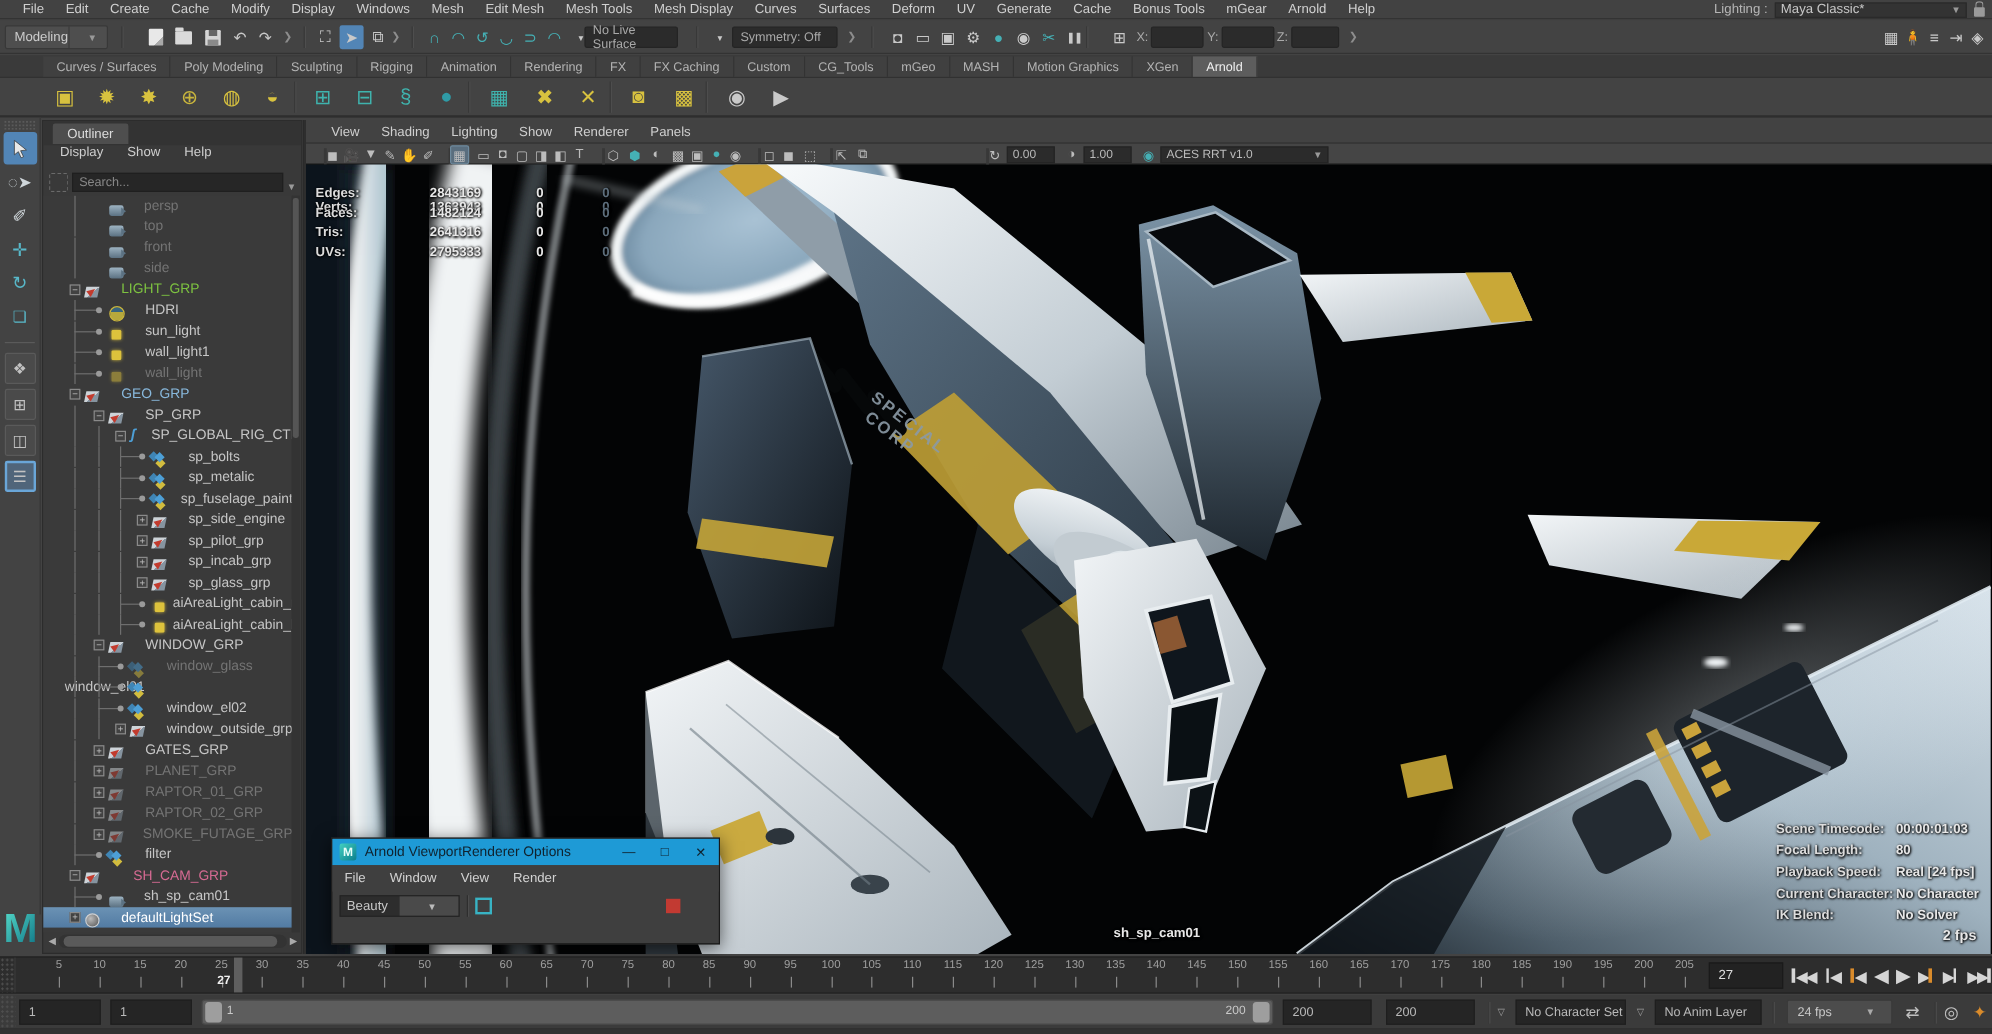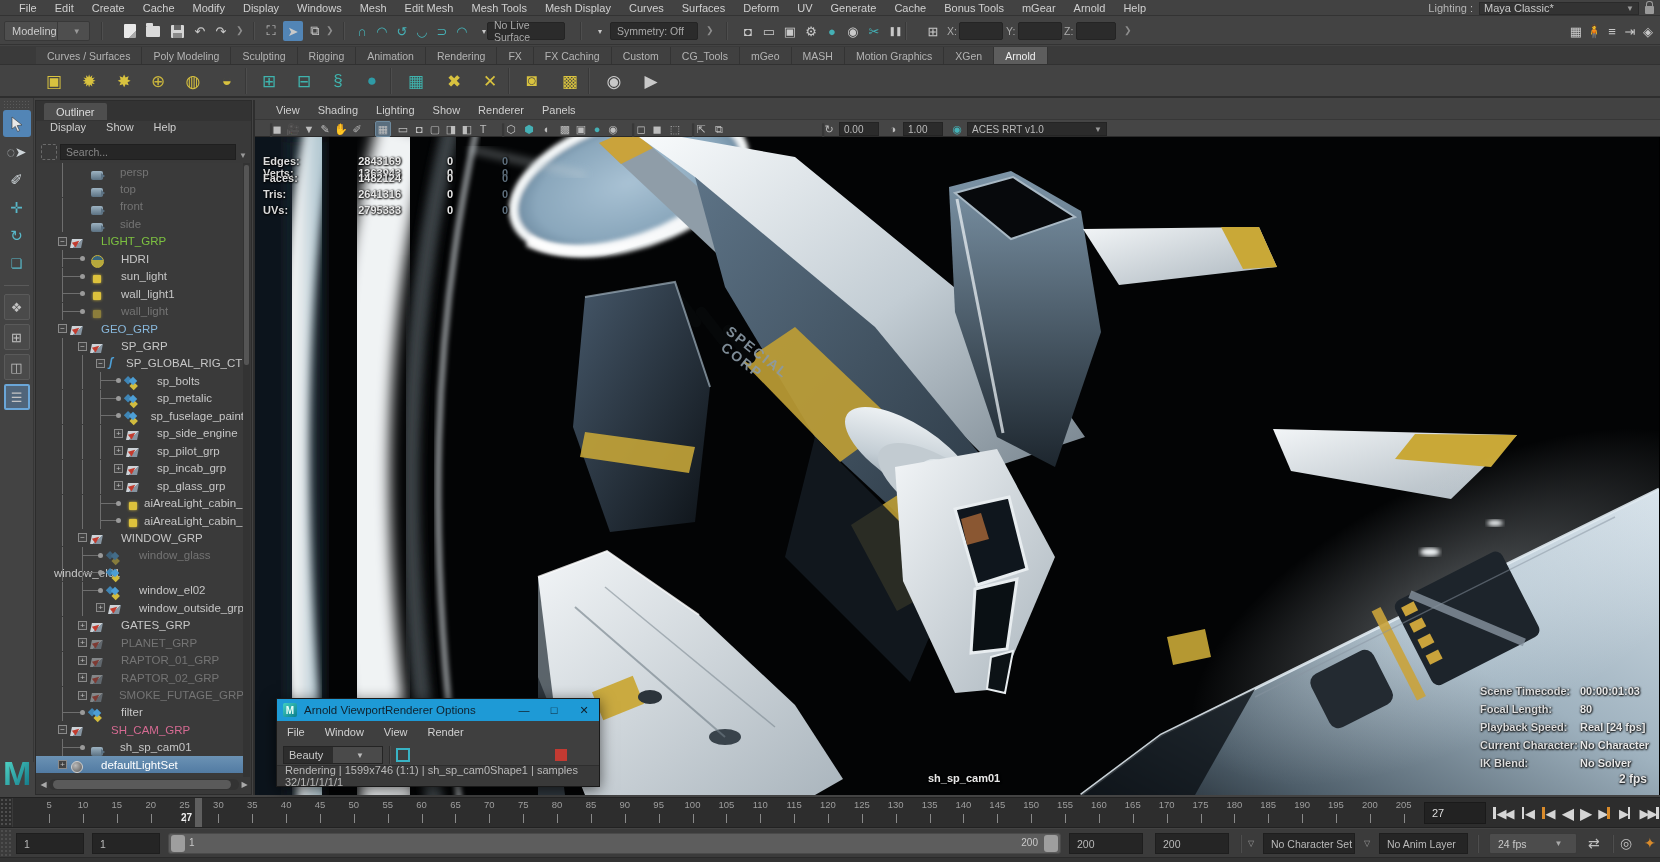--- a/index.html
+++ b/index.html
@@ -848,21 +848,20 @@
       </div>
     <div id="aw-content">
       <div id="aov-dd">
         <span>Beauty</span>
         <span class="dd-arr">▼</span>
       </div>
       <div id="aw-vsep"></div>
       <div class="crop-ico"></div>
       <div id="aw-stop"></div>
     </div>
-    <div id="aw-status">Rendering | 1599x746 (1:1) | sh_sp_cam0Shape1  | samples 32/1/1/1/1/1</div>
   </div>
 
   <div id="timeline">
     <div id="tl-grip"></div>
     <div id="tl-area">
         <div class="tl-num" style="left: 35.092px;">5</div>
         <div class="tl-tick" style="left: 35.092px;"></div>
         <div class="tl-num" style="left: 68.957px;">10</div>
         <div class="tl-tick" style="left: 68.957px;"></div>
         <div class="tl-num" style="left: 102.822px;">15</div>

